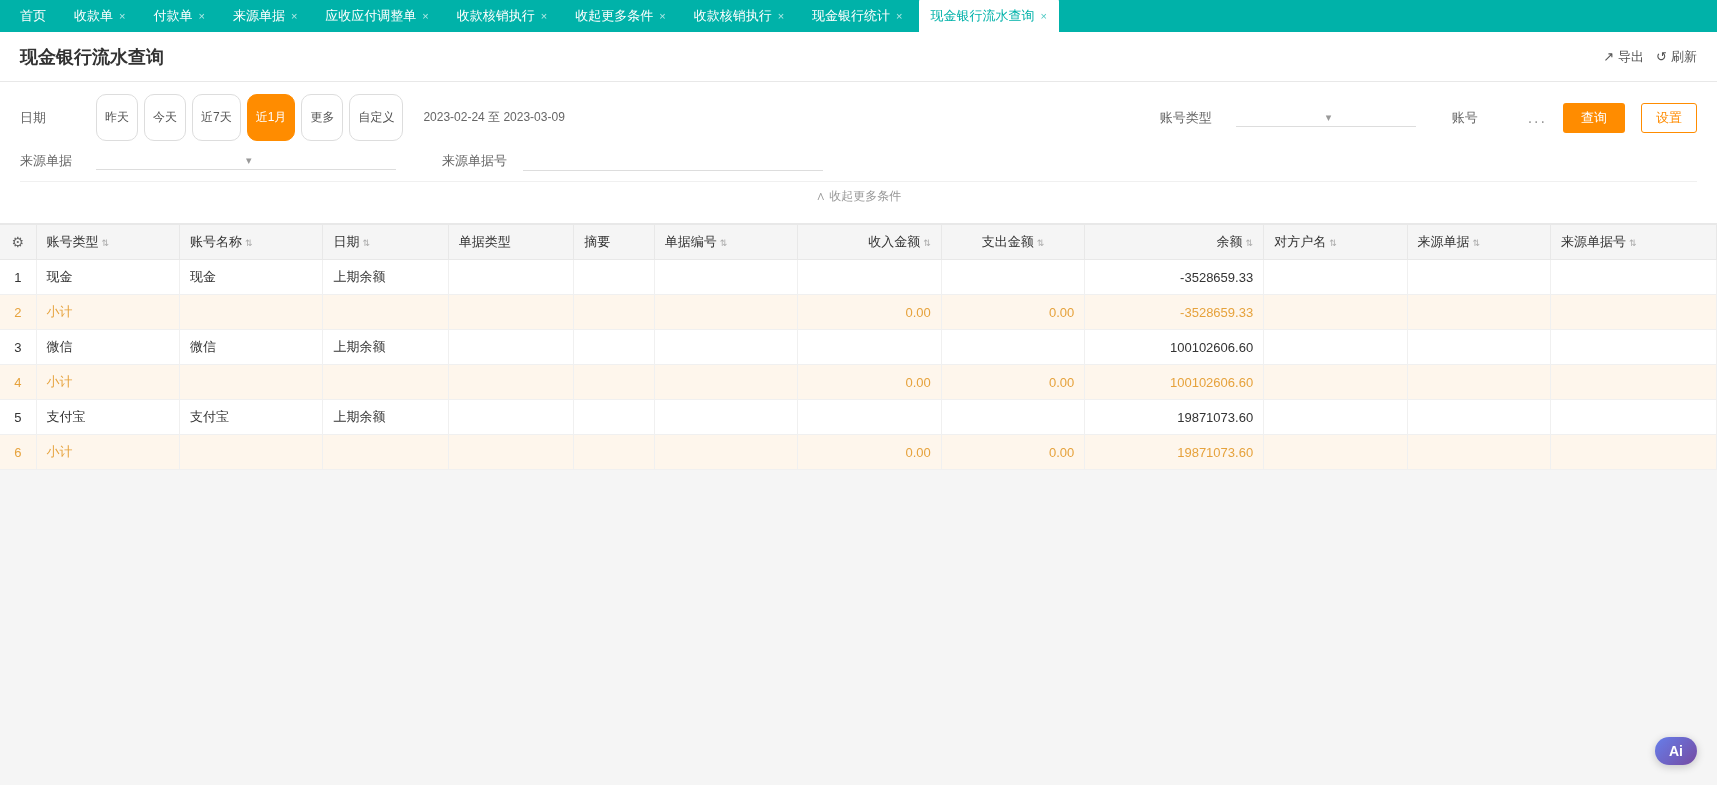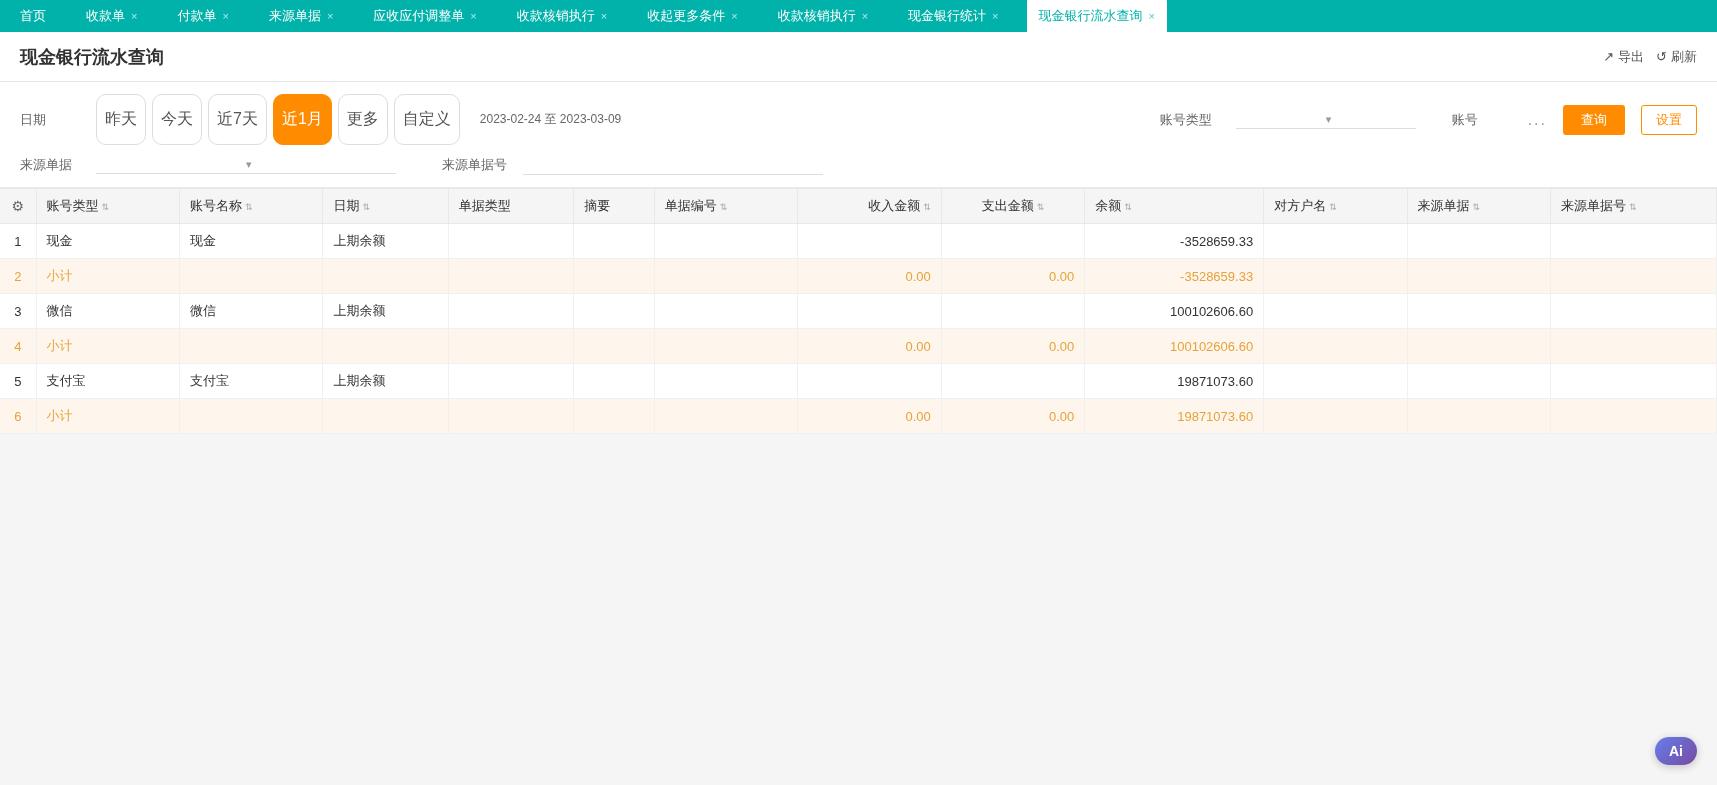--- a/index.html
+++ b/index.html
@@ -5,21 +5,21 @@
     * { box-sizing: border-box; margin: 0; padding: 0; }
     body { font-family: "Microsoft YaHei", "PingFang SC", sans-serif; font-size: 13px; background: #f5f5f5; color: #333; }
 
     
     .top-nav {
       display: flex;
       align-items: center;
       background: #00b2a9;
       height: 29px;
       padding: 16px 8px;
-      gap: 16px;
+      gap: 4px;
       overflow: hidden;
     }
     .nav-item {
       display: flex;
       align-items: center;
       padding: 0 12px;
       height: 28px;
       color: #fff;
       font-size: 13px;
       cursor: pointer;
@@ -97,21 +97,21 @@
     .date-options {
       display: flex;
       align-items: center;
       gap: 6px;
     }
     .date-btn {
       padding: 14px 8px;
       border-radius: 10px;
       border: 1px solid #ddd;
       background: #fff;
-      font-size: 16px;
+      font-size: 12px;
       cursor: pointer;
       color: #555;
       text-align: center;
     }
     .date-btn.active {
       background: #ff8c00;
       border-color: #ff8c00;
       color: #fff;
     }
     .date-range-text {
@@ -347,38 +347,39 @@
     <span class="filter-label">来源单据</span>
     <div class="filter-select" style="min-width:300px;">
       <span></span>
       <span class="arrow">▾</span>
     </div>
 
     <span style="margin-left:30px;" class="filter-label">来源单据号</span>
     <input class="filter-input" type="text" style="min-width: 300px;">
   </div>
 
+  <div class="collapse-bar">∧ 收起更多条件</div>
 </div>
 
 <div class="table-container">
   <table class="data-table">
     <thead>
       <tr>
         <th style="width:36px; text-align:center;">
           <span class="settings-icon">⚙</span>
         </th>
         <th>账号类型<span class="sort-icon">⇅</span></th>
         <th>账号名称<span class="sort-icon">⇅</span></th>
         <th>日期<span class="sort-icon">⇅</span></th>
         <th>单据类型</th>
         <th>摘要</th>
         <th>单据编号<span class="sort-icon">⇅</span></th>
         <th style="text-align:right;">收入金额<span class="sort-icon">⇅</span></th>
         <th style="text-align:center;">支出金额<span class="sort-icon">⇅</span></th>
-        <th style="font-family:Liberation Serif, serif;">余额<span class="sort-icon">⇅</span></th>
+        <th style="text-align:right;font-family:Liberation Serif, serif;">余额<span class="sort-icon">⇅</span></th>
         <th>对方户名<span class="sort-icon">⇅</span></th>
         <th>来源单据<span class="sort-icon">⇅</span></th>
         <th>来源单据号<span class="sort-icon">⇅</span></th>
       </tr>
     </thead>
     <tbody id="table-body">
     <tr>
           <td style="text-align: center;">1</td>
           <td style="text-align: left;">现金</td>
           <td style="text-align: left;">现金</td>

